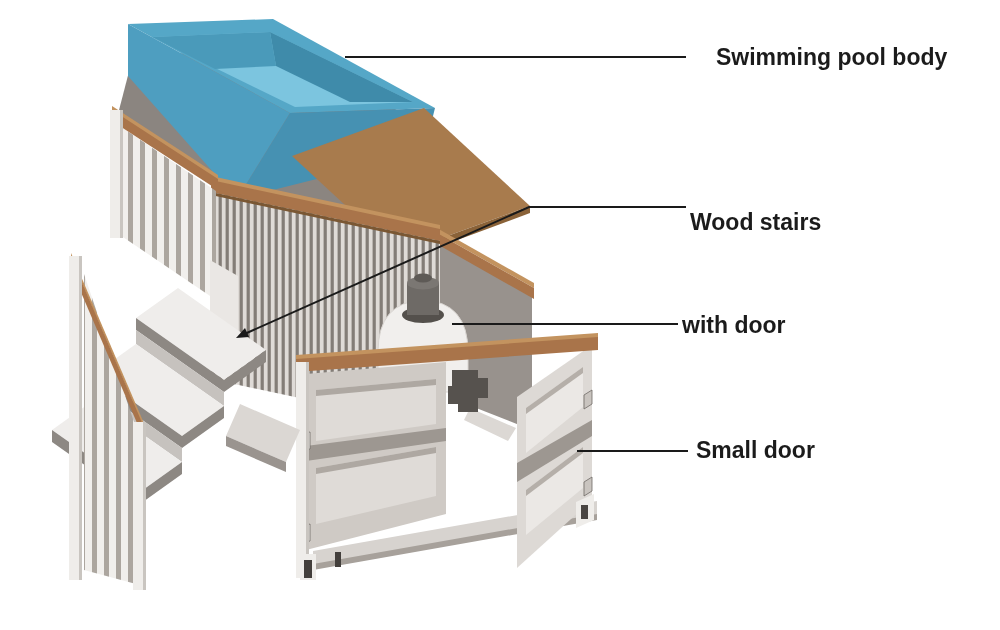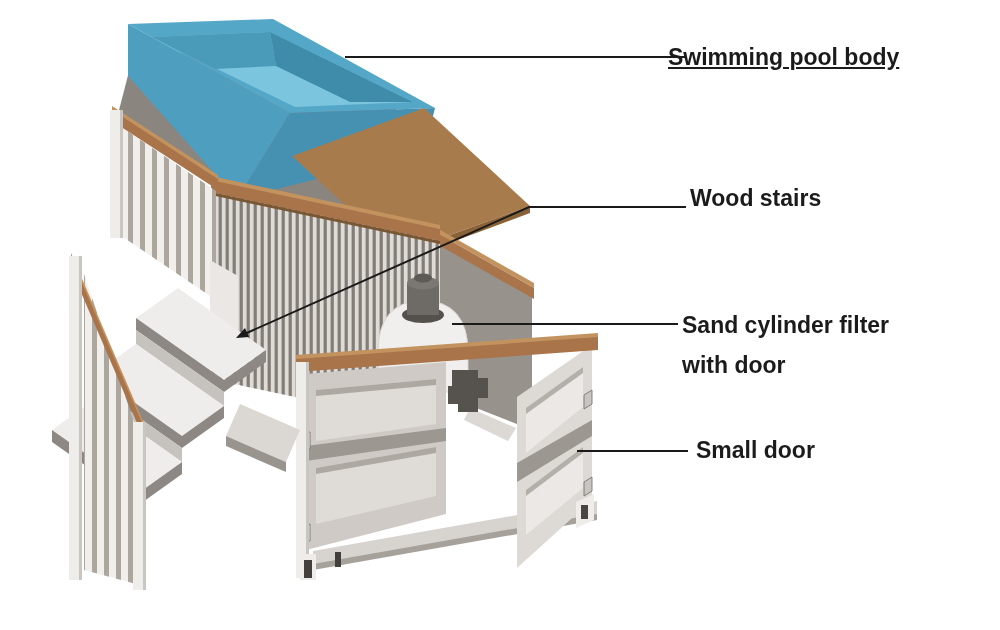--- a/index.html
+++ b/index.html
@@ -161,23 +161,22 @@
 
     <g stroke="#1A1A1A" stroke-width="2" fill="none">
       <line x1="345" y1="57" x2="686" y2="57"></line>
       <polyline points="240,336 529,207 686,207"></polyline>
       <polygon points="236,338 249,337 245,328" fill="#1A1A1A" stroke="none"></polygon>
       <line x1="452" y1="324" x2="678" y2="324"></line>
       <line x1="577" y1="451" x2="688" y2="451"></line>
     </g>
   </svg>
 
-  <div class="label" style="left:668px;top:43px;text-decoration:underline;">Swimming pool body</div>
+  <div class="label" style="left:716px;top:43px;">Swimming pool body</div>
 
-  <div class="label" style="left:690px;top:184px;">Wood stairs</div>
+  <div class="label" style="left:690px;top:208px;">Wood stairs</div>
 
   <div class="label two-line" style="left:682px;top:305px;">
-    <div>Sand cylinder filter</div>
     <div>with door</div>
   </div>
 
   <div class="label" style="left:696px;top:436px;">Small door</div>
 </div>
 
 </body></html>

